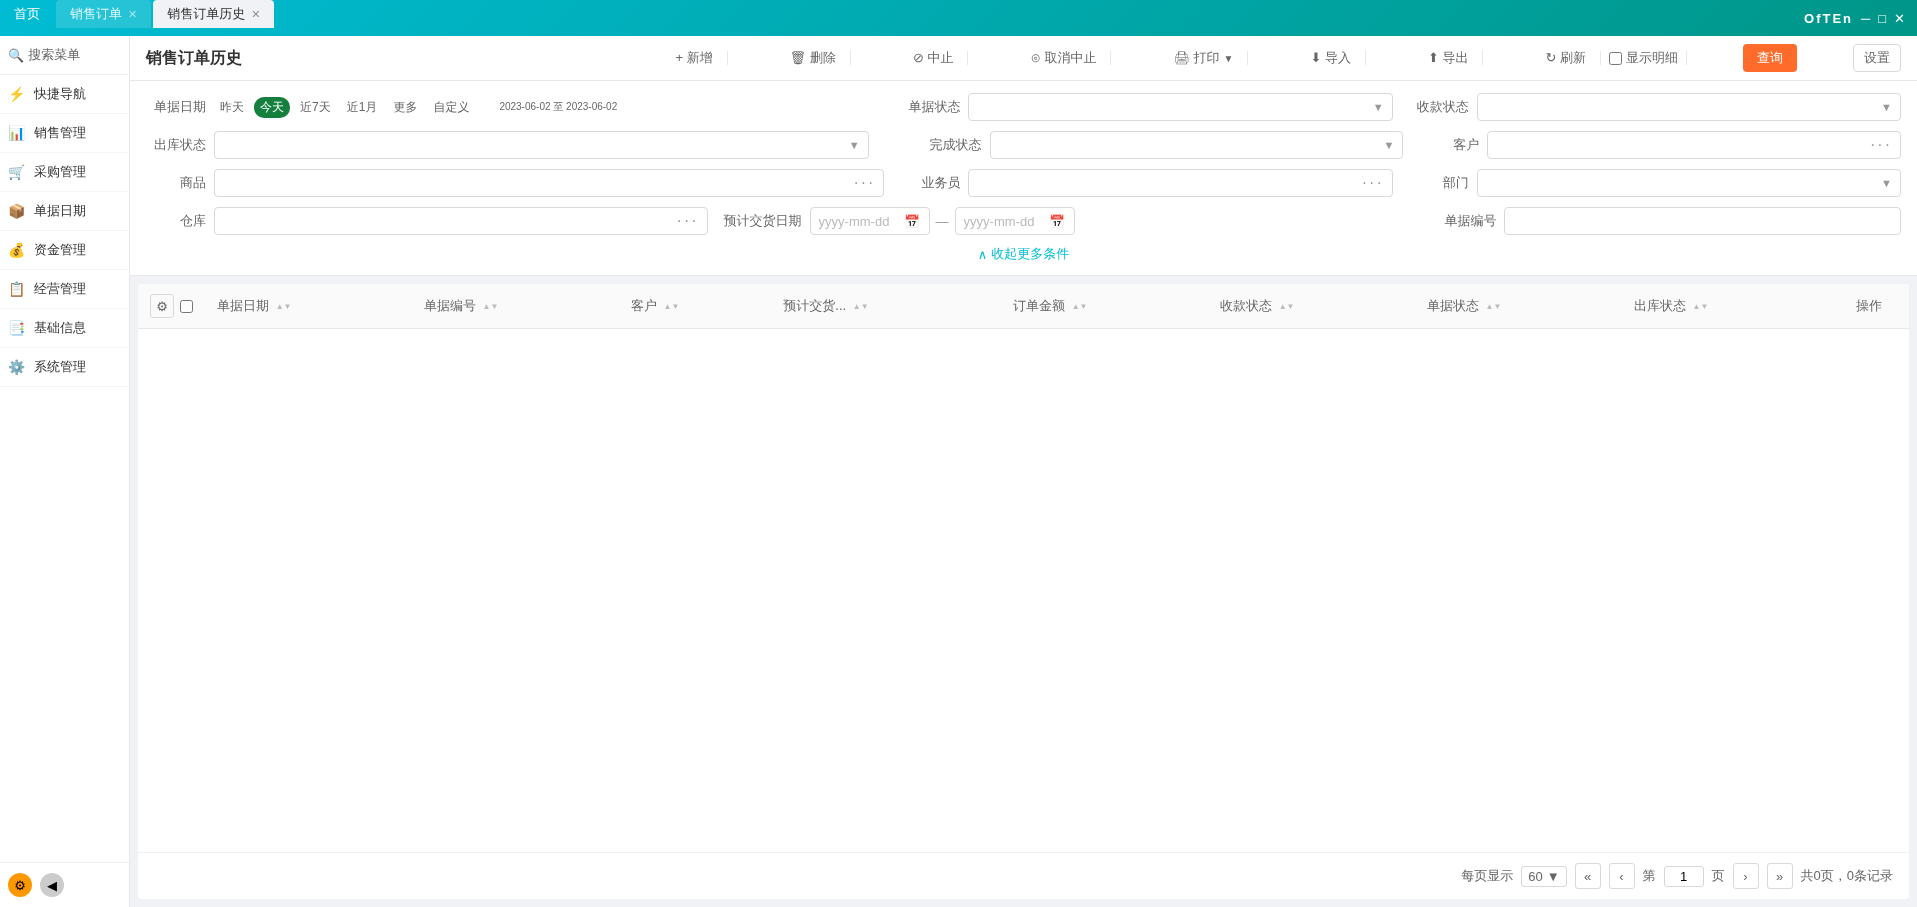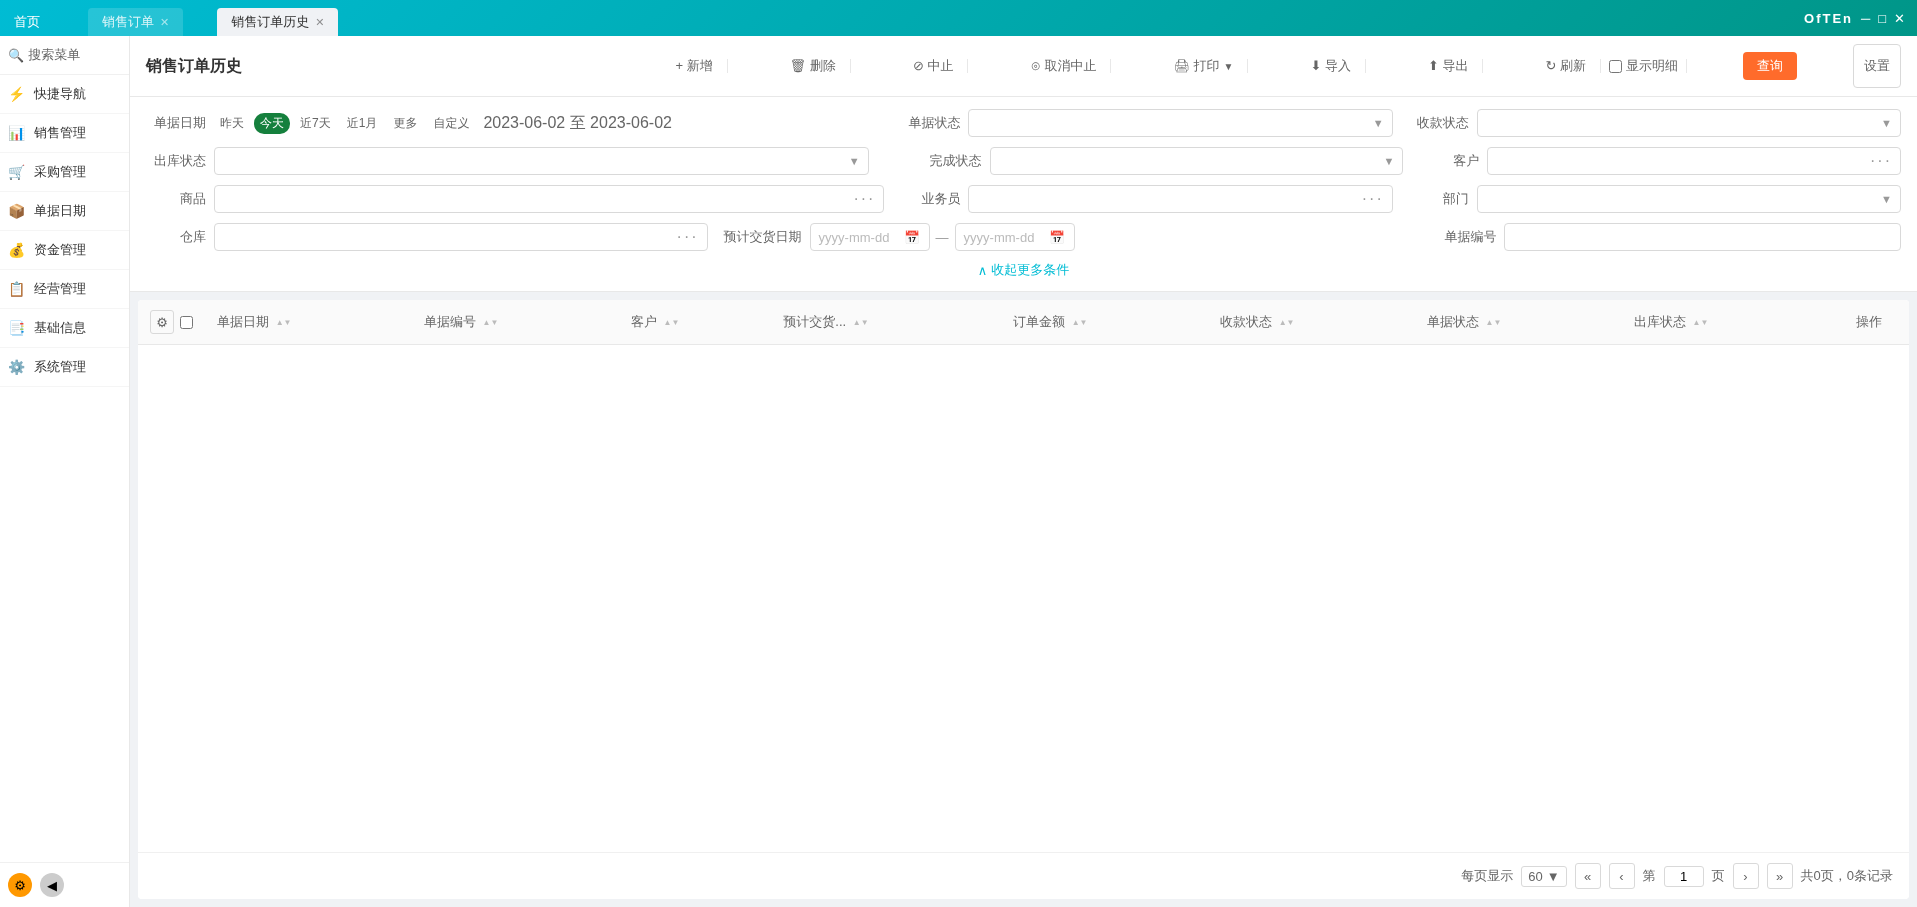--- a/index.html
+++ b/index.html
@@ -1,20 +1,20 @@
 <!DOCTYPE html>
 <html><head>
   <meta charset="utf-8">
   <style>
     * { box-sizing: border-box; margin: 0; padding: 0; }
     body { font-family: 'Microsoft YaHei', '微软雅黑', Arial, sans-serif; font-size: 13px; background: #f0f2f5; display: flex; flex-direction: column; height: 100vh; overflow: hidden; }
 
     
     .top-bar { height: 36px; background: linear-gradient(135deg, #00bcd4, #009688); display: flex; align-items: center; justify-content: space-between; padding: 0 0 0 0; flex-shrink: 0; }
-    .tabs-area { display: flex; align-items: flex-end; height: 100%; gap: 32px; }
+    .tabs-area { display: flex; height: 100%; }
     .tab { height: 28px; padding: 0 14px; display: flex; align-items: center; font-size: 13px; color: rgba(255,255,255,0.85); cursor: pointer; background: rgba(255,255,255,0.15); border-radius: 4px 4px 0 0; margin-right: 2px; gap: 6px; position: relative; top: 0; }
     .tab.active { background: #f0f2f5; color: #333; }
     .tab .close-btn { font-size: 11px; color: inherit; cursor: pointer; opacity: 0.7; }
     .tab.active .close-btn { color: #666; }
     .tab-home { background: transparent; color: white; }
     .top-bar-right { display: flex; align-items: center; gap: 8px; padding-right: 12px; color: white; font-size: 13px; }
 
     
     .main-layout { display: flex; flex: 1; overflow: hidden; }
 
@@ -43,21 +43,21 @@
     .filter-row:last-child { margin-bottom: 0; }
     .filter-item { display: flex; align-items: center; gap: 8px; flex: 1; }
     .filter-label { color: #666; font-size: 13px; white-space: nowrap; min-width: 60px; text-align: right; }
     .filter-control { flex: 1; border: 1px solid #d9d9d9; border-radius: 4px; padding: 4px 8px; font-size: 13px; color: #333; display: flex; align-items: center; position: relative; cursor: pointer; background: white; min-height: 28px; }
     .filter-control .placeholder { color: #bbb; }
     .filter-control .arrow { margin-left: auto; color: #999; font-size: 11px; }
     .filter-control .dots { margin-left: auto; color: #999; font-size: 16px; letter-spacing: 2px; }
     .date-filter { display: flex; align-items: center; gap: 4px; }
     .date-tag { font-size: 12px; color: #666; cursor: pointer; padding: 2px 6px; border-radius: 3px; }
     .date-tag.active { background: #15803d; color: white; border-radius: 10px; }
-    .date-range { font-size: 16px; color: #666; margin-left: 0; }
+    .date-range { font-size: 10px; color: #666; margin-left: 16px; }
     .collapse-btn { color: #00bcd4; font-size: 13px; cursor: pointer; display: flex; align-items: center; justify-content: center; gap: 4px; width: 100%; margin-top: 4px; }
 
     
     .date-input-group { display: flex; align-items: center; gap: 6px; flex: 1; }
     .date-input { border: 1px solid #d9d9d9; border-radius: 4px; padding: 4px 8px; font-size: 13px; color: #bbb; display: flex; align-items: center; justify-content: space-between; min-width: 120px; cursor: pointer; background: white; min-height: 28px; }
     .date-separator { color: #999; }
     .cal-icon { color: #999; font-size: 13px; }
 
     
     .table-section { flex: 1; background: white; margin: 8px; border-radius: 4px; overflow: hidden; display: flex; flex-direction: column; }
@@ -174,21 +174,21 @@
         <button class="toolbar-btn" style="background:none;border:none;cursor:pointer;display:flex;align-items:center;gap:4px;color:#666;font-size:13px;">⬆ 导出</button>
         <div class="divider-v"></div>
         <button class="toolbar-btn" style="background:none;border:none;cursor:pointer;display:flex;align-items:center;gap:4px;color:#666;font-size:13px;">↻ 刷新</button>
         <div class="divider-v"></div>
         <label class="checkbox-label">
           <input type="checkbox" style="">
           <span>显示明细</span>
         </label>
         <div class="divider-v"></div>
         <button class="toolbar-btn primary" style="border:none;cursor:pointer;">查询</button>
-        <button class="toolbar-btn" style="background:none;border:1px solid #d9d9d9;cursor:pointer;display:flex;align-items:center;gap:4px;color:#666;font-size:13px;border-radius:4px;padding:12px 10px;">设置</button>
+        <button class="toolbar-btn" style="background:none;border:1px solid #d9d9d9;cursor:pointer;display:flex;align-items:center;gap:4px;color:#666;font-size:13px;border-radius:4px;padding:4px 10px;">设置</button>
       </div>
     </div>
 
     <div class="filter-section">
 
       <div class="filter-row">
         <div class="filter-item" style="flex:1.5;">
           <span class="filter-label">单据日期</span>
           <div class="date-filter">
             <span class="date-tag">昨天</span>

